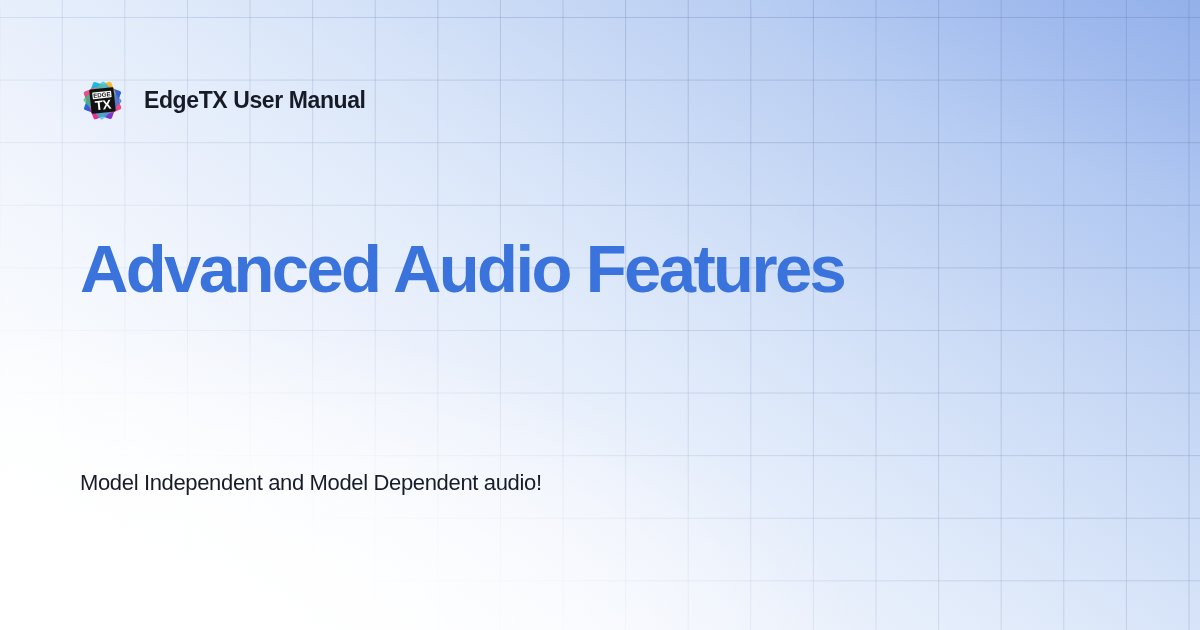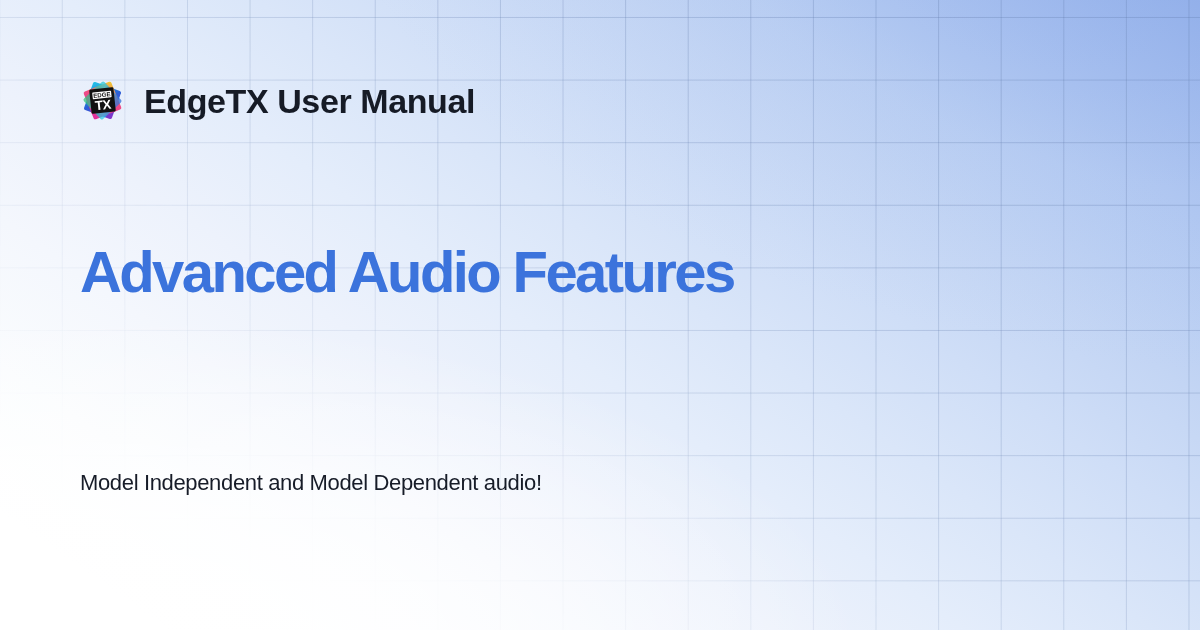--- a/index.html
+++ b/index.html
@@ -118,35 +118,35 @@
 
   .brand-logo {
     position: relative;
     width: 45px;
     height: 45px;
     flex: 0 0 45px;
   }
   .brand-logo svg { display: block; width: 45px; height: 45px; }
 
   .brand-title {
-    font-size: 34px;
+    font-size: 23px;
     font-weight: bold;
     color: #161b26;
     letter-spacing: -0.4px;
     white-space: nowrap;
     line-height: 1;
   }
 
   
   .hero-title {
     position: absolute;
     left: 80px;
-    top: 243px;
+    top: 236px;
     width: 860px;
-    font-size: 58px;
+    font-size: 67px;
     font-weight: bold;
     line-height: 0.99;
     letter-spacing: -2.6px;
     color: #3b73dc;
   }
 
   
   .hero-subtitle {
     position: absolute;
     left: 80px;

